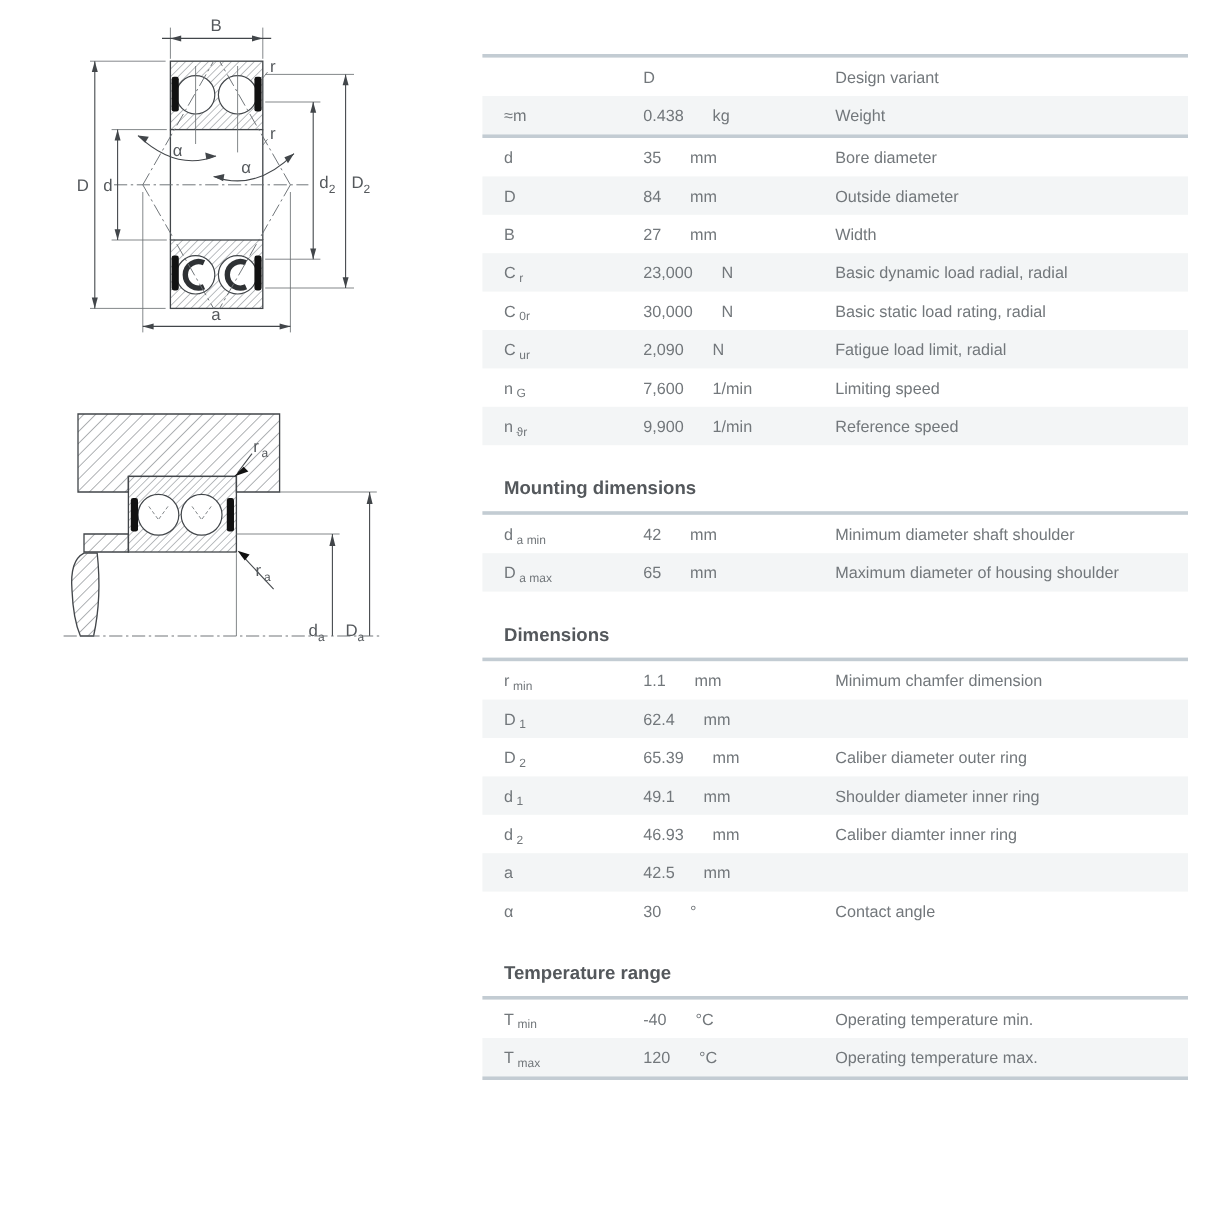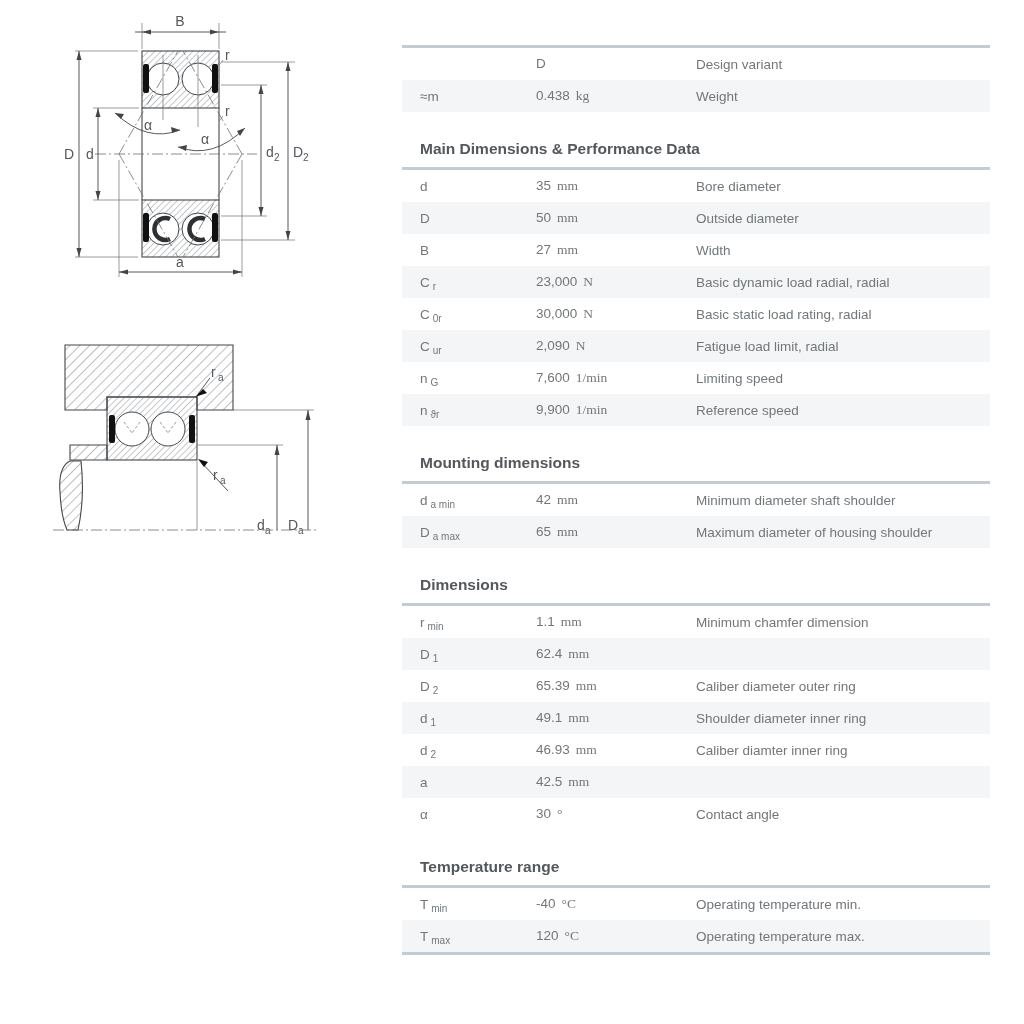--- a/index.html
+++ b/index.html
@@ -10,21 +10,21 @@
   .specs{position:absolute;left:402px;top:45px;width:588px;}
   .divider{height:3px;background:#c3ccd3;}
   .sec-h{font-size:15.5px;font-weight:700;color:#54585c;margin:28px 0 9px 18px;}
   .tbl{width:100%;}
   .row{display:flex;align-items:center;min-height:32px;font-size:13.5px;}
   .tbl .row:nth-child(even){background:#f3f5f6;}
   .c-sym{flex:0 0 116px;padding-left:18px;white-space:nowrap;}
   .c-val{flex:0 0 160px;white-space:nowrap;}
   .c-desc{flex:1;padding-right:10px;line-height:31px;}
   .sub{font-size:10px;position:relative;top:3px;margin-left:3px;}
-  .unit{margin-left:6px;font-family:Liberation Serif, serif;}
+  .unit{margin-left:24px;}
 
   
   .drw{position:absolute;}
   #drw1{left:35px;top:5px;}
   #drw2{left:45px;top:330px;}
   .lbl{font-size:14px;fill:#54585c;}
   .lbl-s{font-size:10px;fill:#54585c;}
   .ln{stroke:#42464a;stroke-width:1.1;fill:none;}
   .thin{stroke:#6b7074;stroke-width:0.7;fill:none;}
   .dim{stroke:#42464a;stroke-width:0.9;fill:none;}
@@ -215,31 +215,30 @@
       <div class="c-desc">Design variant</div>
     </div>
     <div class="row">
       <div class="c-sym"><span>≈m</span><span class="sub"></span></div>
       <div class="c-val"><span>0.438</span><span class="unit">kg</span></div>
       <div class="c-desc">Weight</div>
     </div>
   </div>
 
   <div class="sec">
-    <h3 class="sec-h">Main Dimensions &amp; Performance Data</h3>
     <div class="divider"></div>
     <div class="tbl">
       <div class="row">
         <div class="c-sym"><span>d</span><span class="sub"></span></div>
         <div class="c-val"><span>35</span><span class="unit">mm</span></div>
         <div class="c-desc">Bore diameter</div>
       </div>
       <div class="row">
         <div class="c-sym"><span>D</span><span class="sub"></span></div>
-        <div class="c-val"><span>50</span><span class="unit">mm</span></div>
+        <div class="c-val"><span>84</span><span class="unit">mm</span></div>
         <div class="c-desc">Outside diameter</div>
       </div>
       <div class="row">
         <div class="c-sym"><span>B</span><span class="sub"></span></div>
         <div class="c-val"><span>27</span><span class="unit">mm</span></div>
         <div class="c-desc">Width</div>
       </div>
       <div class="row">
         <div class="c-sym"><span>C</span><span class="sub">r</span></div>
         <div class="c-val"><span>23,000</span><span class="unit">N</span></div>

